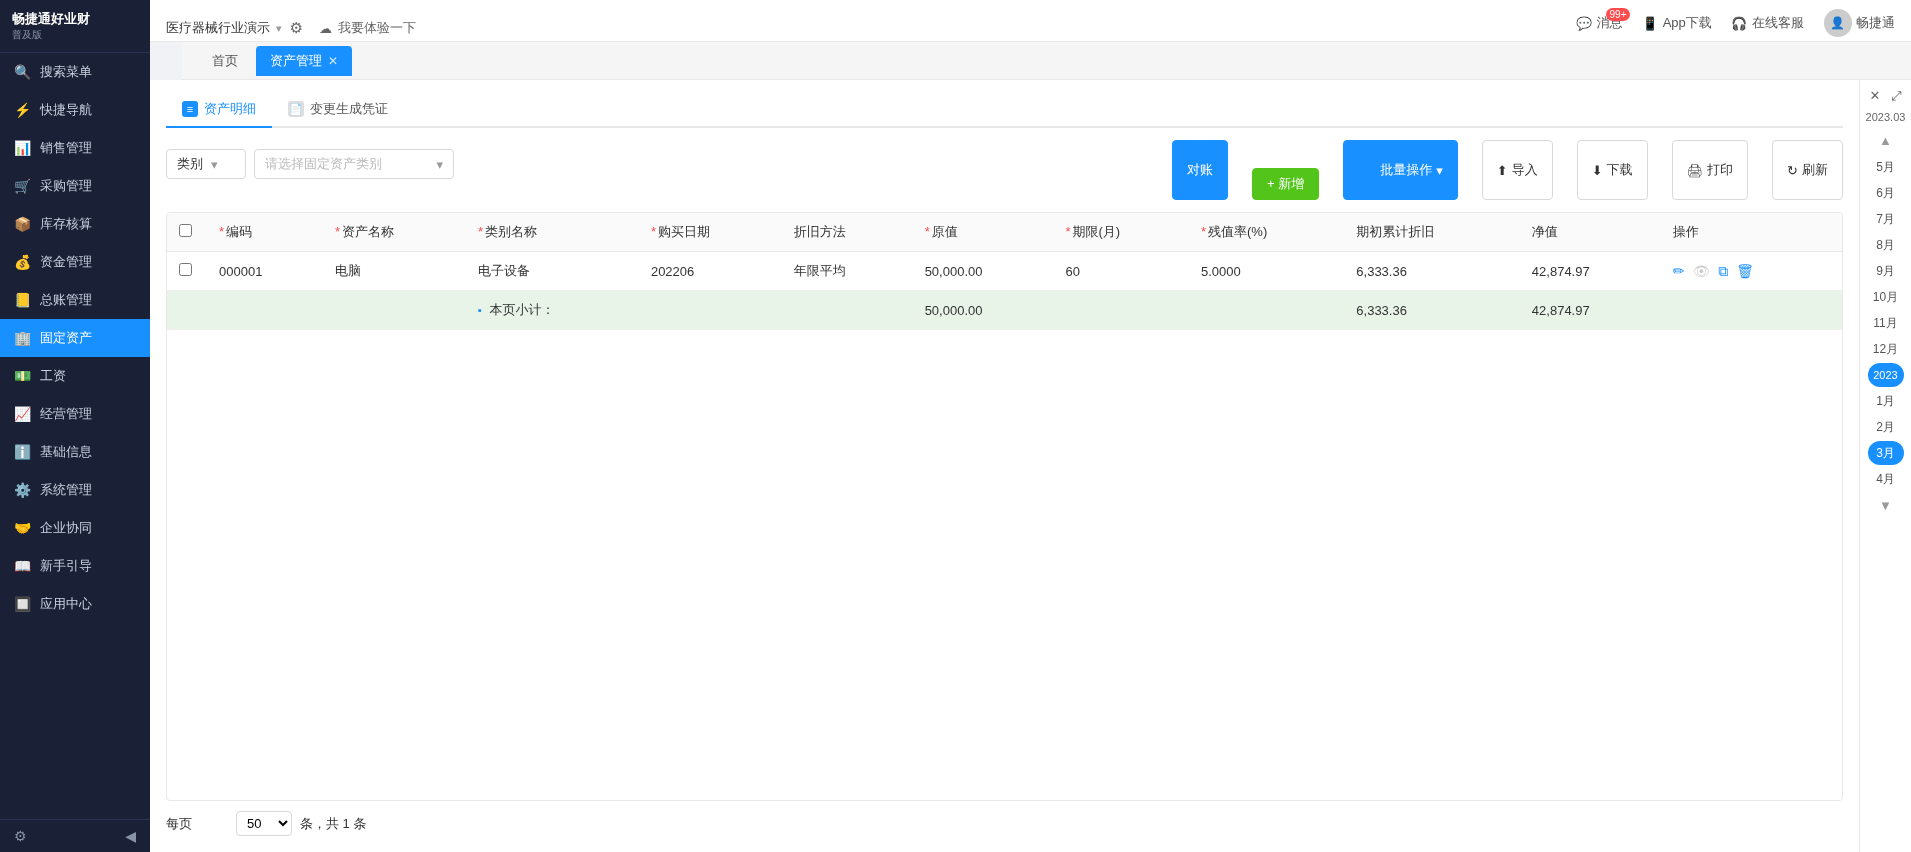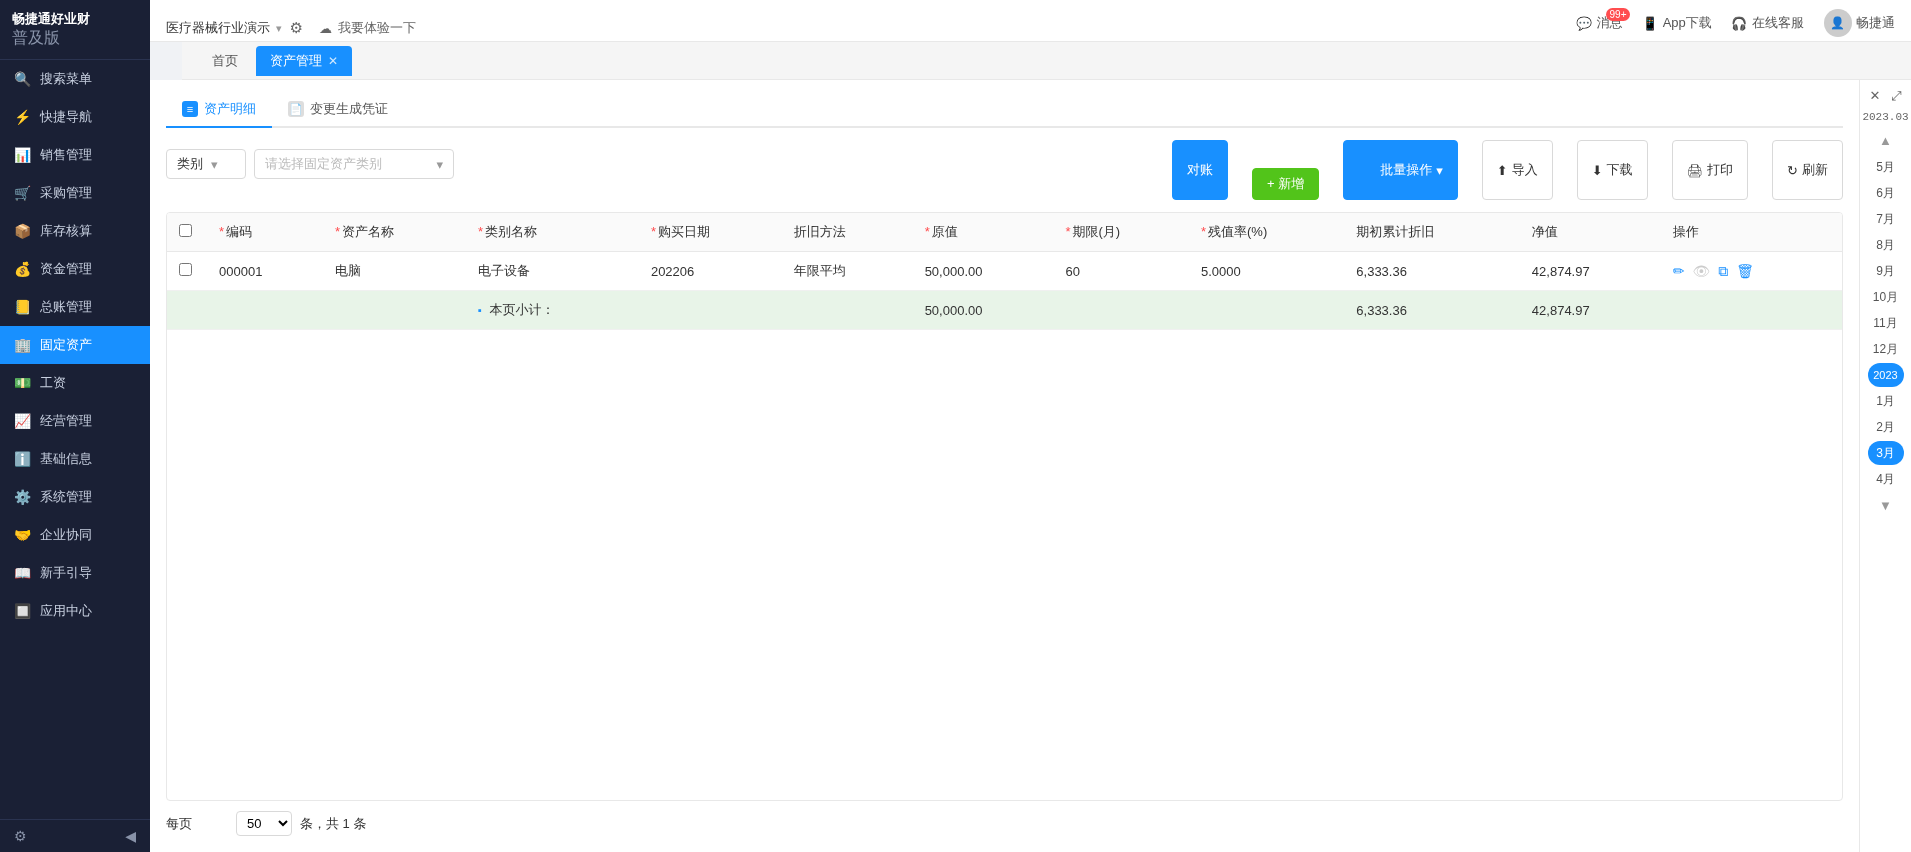--- a/index.html
+++ b/index.html
@@ -24,21 +24,21 @@
       align-items: flex-start;
     }
     .sidebar-logo-title {
       color: #fff;
       font-size: 13px;
       font-weight: bold;
       line-height: 1.4;
     }
     .sidebar-logo-subtitle {
       color: #8892a8;
-      font-size: 16px;
+      font-size: 10px;
     }
     .sidebar-scroll {
       flex: 1;
       overflow-y: auto;
     }
     .sidebar-item {
       display: flex;
       align-items: center;
       padding: 10px 14px;
       cursor: pointer;
@@ -401,21 +401,20 @@
     .right-panel-expand {
       cursor: pointer;
       font-size: 13px;
       color: #666;
     }
     .year-label {
       font-size: 11px;
       color: #666;
       margin: 6px 0 4px;
       writing-mode: horizontal-tb;
-      font-family: Liberation Mono, monospace;
     }
     .month-item {
       width: 36px;
       height: 24px;
       display: flex;
       align-items: center;
       justify-content: center;
       font-size: 12px;
       color: #555;
       cursor: pointer;

